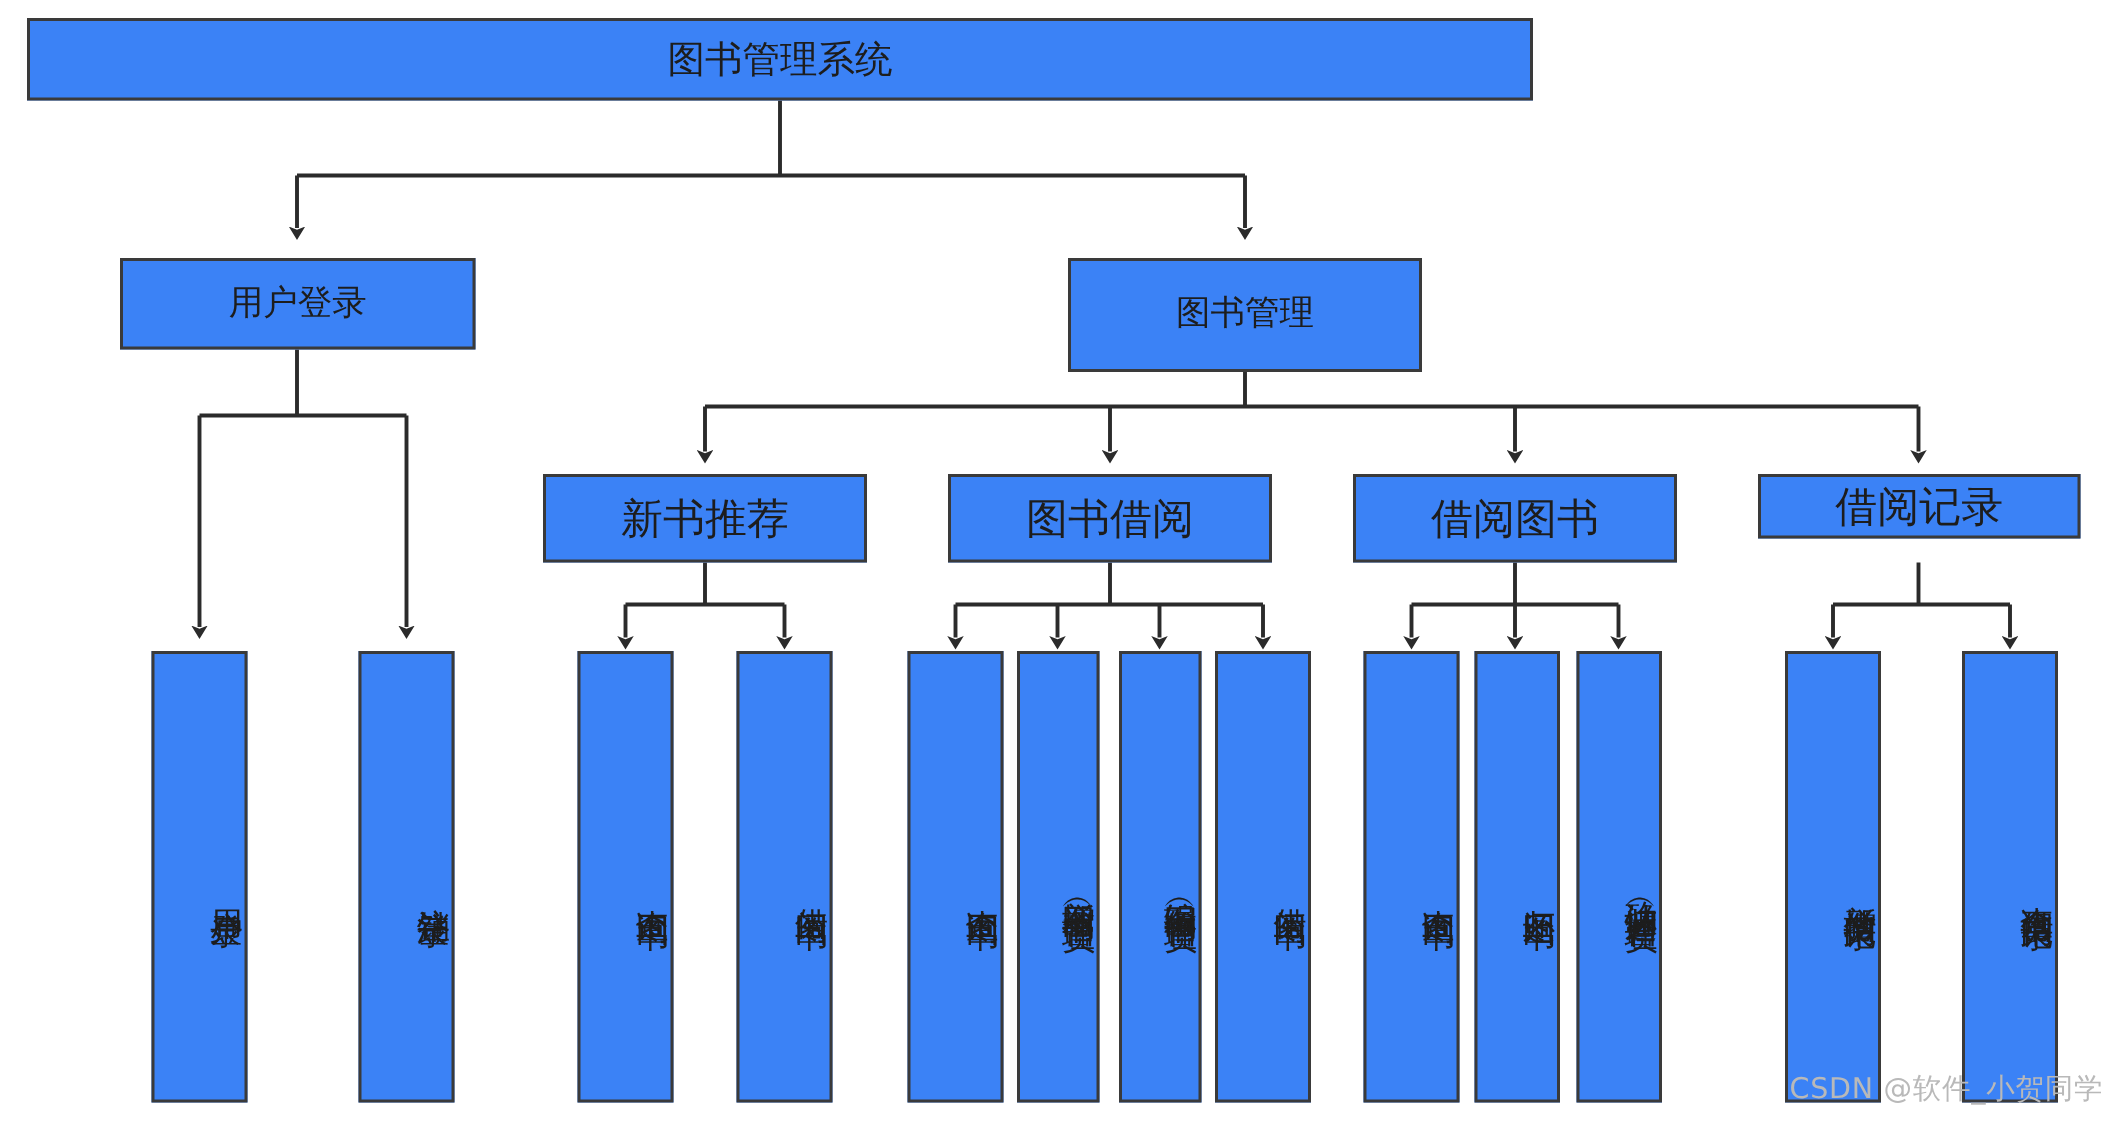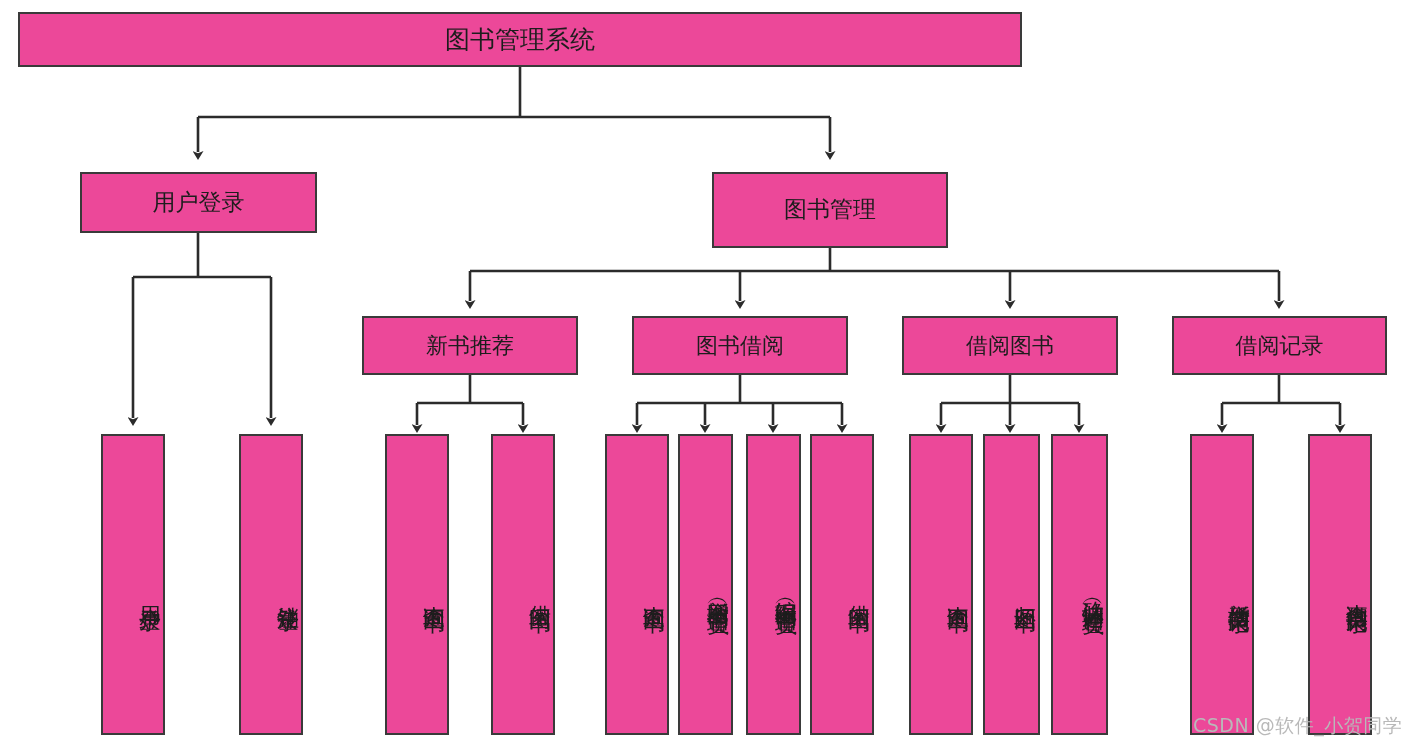--- a/index.html
+++ b/index.html
@@ -22,37 +22,37 @@
     position: absolute;
     left: 0;
     top: 0;
     width: 1405px;
     height: 747px;
     pointer-events: none;
   }
   .node {
     position: absolute;
     box-sizing: border-box;
-    background: #ec4899;
+    background: #3b82f6;
     border: 2.5px solid #3a3a3a;
     display: flex;
     align-items: center;
     justify-content: center;
     text-align: center;
     color: #1d1d1d;
     line-height: 1.18;
   }
   .node.root {
     font-size: 25px;
   }
   .node.lvl2 {
     font-size: 23px;
   }
   .node.lvl3 {
-    font-size: 22px;
+    font-size: 28px;
   }
   .node.leaf {
     font-size: 22px;
     writing-mode: vertical-rl;
     text-orientation: upright;
     align-items: flex-start;
     justify-content: center;
     padding-top: 14px;
     letter-spacing: 2px;
   }
@@ -138,21 +138,21 @@
 
   <div class="node lvl3" style="left:362px; top:316px; width:216px; height:59px;">
     <span>新书推荐</span>
   </div>
   <div class="node lvl3" style="left:632px; top:316px; width:216px; height:59px;text-align:center;">
     <span>图书借阅</span>
   </div>
   <div class="node lvl3" style="left:902px; top:316px; width:216px; height:59px;">
     <span>借阅图书</span>
   </div>
-  <div class="node lvl3" style="left:1172px; top:316px; width:215px; height:59px;">
+  <div class="node lvl3" style="left:1172px; top:316px; width:215px; height:43px;">
     <span>借阅记录</span>
   </div>
 
   <div class="node leaf" style="left:101px; top:434px; width:64px; height:301px;">
     <span class="vtext">用户登录</span>
   </div>
   <div class="node leaf" style="left:239px; top:434px; width:64px; height:301px;">
     <span class="vtext">注销登录</span>
   </div>
 

